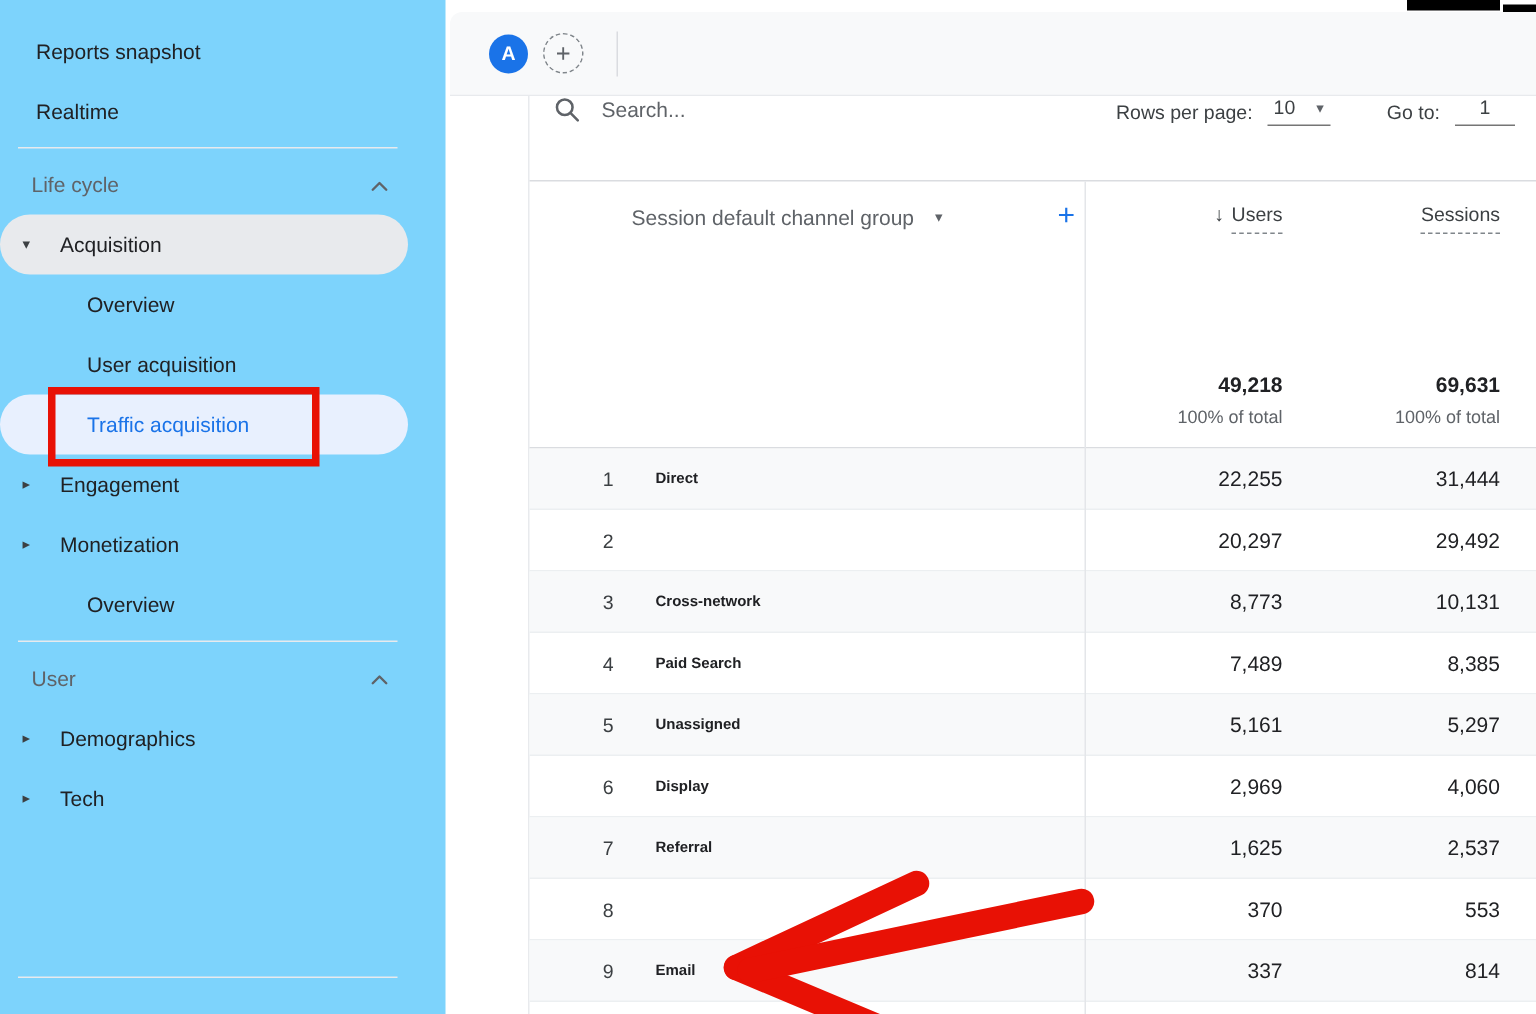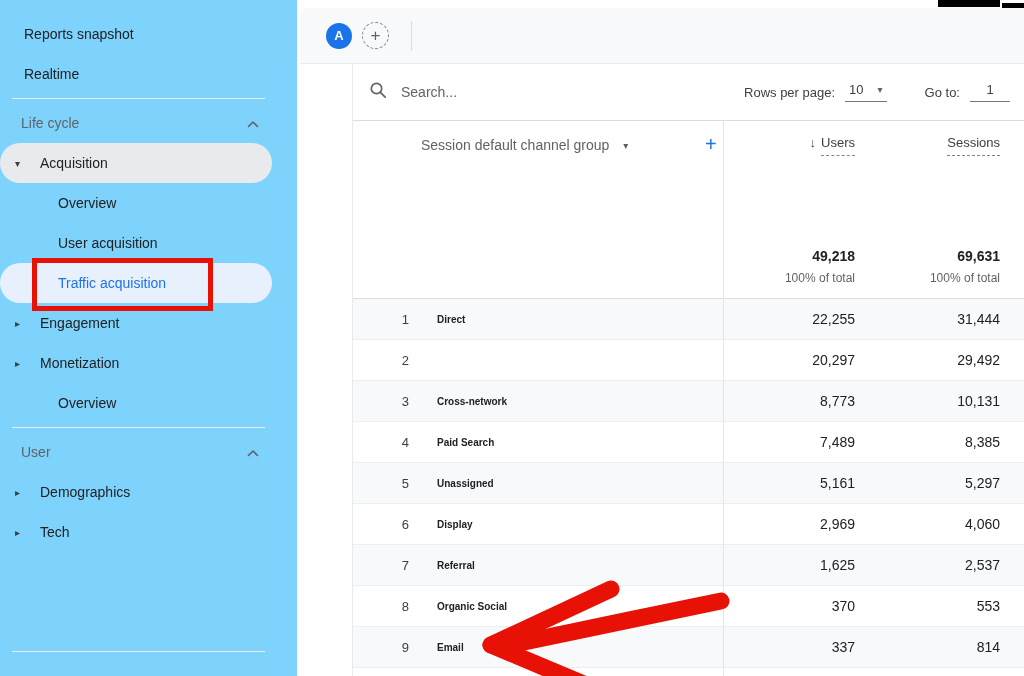--- a/index.html
+++ b/index.html
@@ -29,21 +29,21 @@
           border-bottom:1px solid #e8eaed; border-radius:8px 0 0 0; display:flex; align-items:center; padding-left:26px; }
   .avatar { width:26px; height:26px; border-radius:50%; background:#1a73e8; color:#fff; font-size:13px; font-weight:bold;
             display:flex; align-items:center; justify-content:center; flex:0 0 auto; cursor:pointer; }
   .add-comparison { width:27px; height:27px; border-radius:50%; border:1.5px dashed #80868b; color:#5f6368; font-size:17px;
             display:flex; align-items:center; justify-content:center; margin-left:10px; cursor:pointer; background:transparent; }
   .vdiv { width:1px; height:30px; background:#dadce0; margin:0 22px; }
   .page-title { font-size:22px; color:#202124; white-space:nowrap; }
 
   
   #card { position:absolute; left:352px; top:64px; width:672px; height:612px; background:#fff; border-left:1px solid #e8eaed; }
-  #toolbar { height:57px; border-bottom:1px solid #dadce0; display:flex; align-items:center; padding:0 14px 0 16px; }
+  #toolbar { height:57px; border-bottom:1px solid #dadce0; display:flex; align-items:flex-start; padding:0 14px 0 16px; }
   .search-input { border:none; outline:none; background:transparent; font-size:14px; color:#3c4043; margin-left:12px; width:230px;
             font-family:"Liberation Sans", sans-serif; }
   .search-input::placeholder { color:#5f6368; opacity:1; }
   .rpp { margin-left:auto; display:flex; align-items:center; font-size:13px; color:#3c4043; }
   .rpp-label { margin-right:10px; }
   .sel-underline { display:flex; align-items:center; gap:14px; border-bottom:1px solid #757575; padding:0 4px 4px 4px; cursor:pointer; }
   .caret { font-size:10px; color:#5f6368; }
   .goto { display:flex; align-items:center; font-size:13px; color:#3c4043; margin-left:38px; }
   .goto-label { margin-right:10px; }
   .goto-value { min-width:40px; text-align:center; border-bottom:1px solid #757575; padding-bottom:4px; cursor:text; }
@@ -242,21 +242,20 @@
       <span class="cell-sessions">4,060</span>
     </div>
     <div class="trow odd">
       <span class="cell-num">7</span>
       <span class="cell-channel">Referral</span>
       <span class="cell-users">1,625</span>
       <span class="cell-sessions">2,537</span>
     </div>
     <div class="trow">
       <span class="cell-num">8</span>
-      <span class="cell-channel">Organic Social</span>
       <span class="cell-users">370</span>
       <span class="cell-sessions">553</span>
     </div>
     <div class="trow odd">
       <span class="cell-num">9</span>
       <span class="cell-channel">Email</span>
       <span class="cell-users">337</span>
       <span class="cell-sessions">814</span>
     </div>
   </div>

